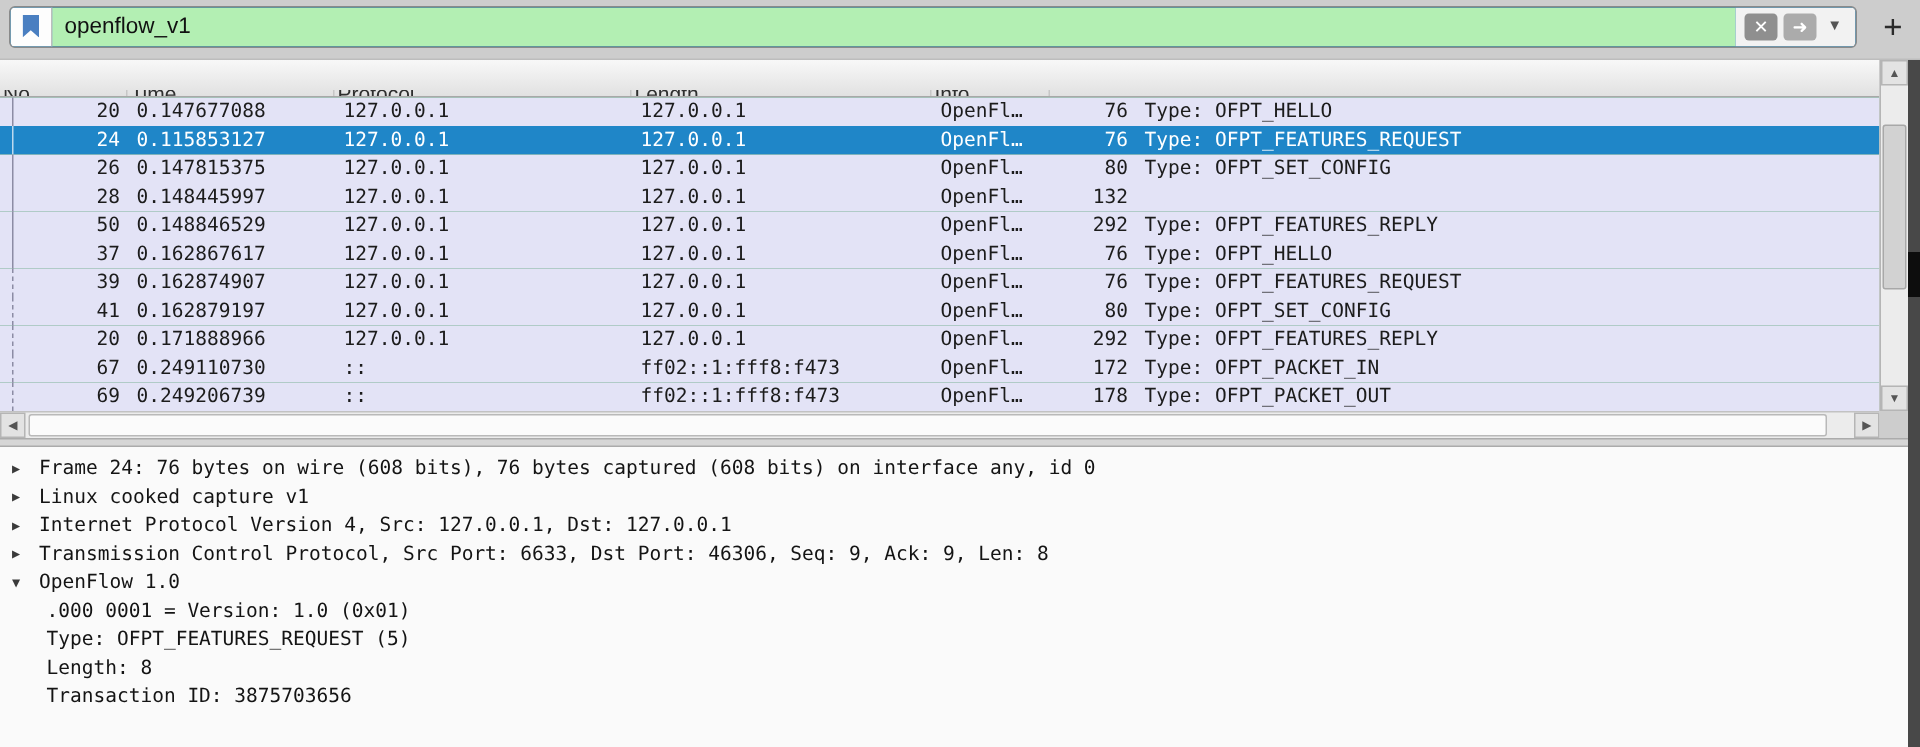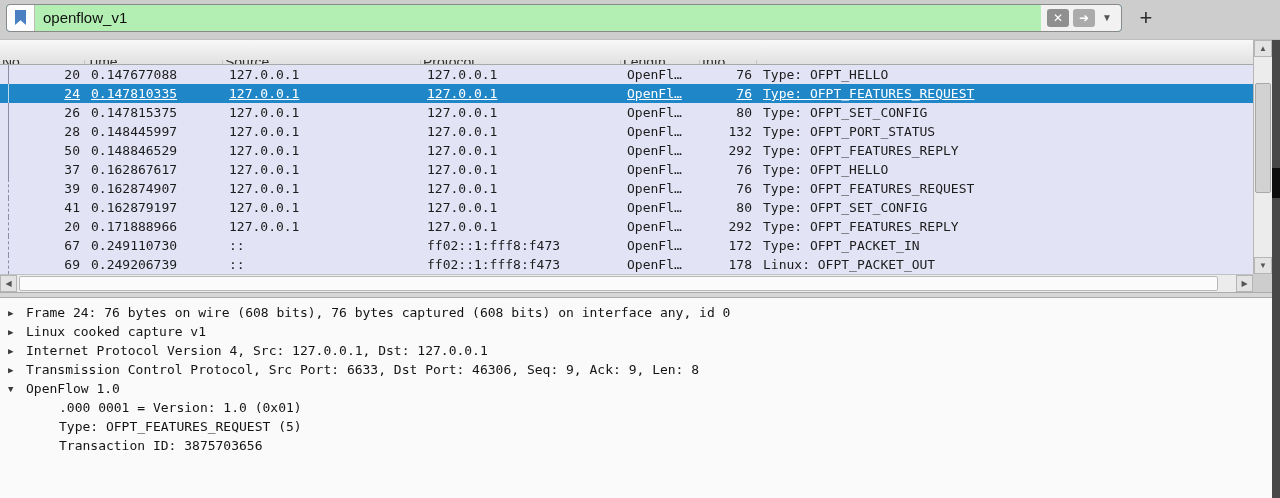--- a/index.html
+++ b/index.html
@@ -3,21 +3,21 @@
 <meta charset="utf-8">
 <style>
   html,body{margin:0;padding:0;background:#cdcdcd;}
   *{box-sizing:border-box;}
   #app{width:1280px;height:498px;position:relative;overflow:hidden;
        font-family:"Liberation Sans",sans-serif;background:#cdcdcd;}
 
   
   .filter-bar{height:40px;display:flex;align-items:center;padding:4px 6px 8px 6px;
               background:#cdcdcd;border-bottom:1px solid #bdbdbd;}
-  .filter-box{flex:0 0 auto;width:1116px;height:28px;display:flex;align-items:stretch;
+  .filter-box{flex:0 0 auto;width:1232px;height:28px;display:flex;align-items:stretch;
               border:1px solid #8a8a8a;border-radius:4px;overflow:hidden;background:#0369a1;}
   .bookmark-btn{width:28px;background:#fdfdfd;border-right:1px solid #bdbdbd;
                 display:flex;align-items:center;justify-content:center;cursor:pointer;}
   .bookmark-shape{width:11px;height:15px;background:#4a7fc1;
                   clip-path:polygon(0 0,100% 0,100% 100%,50% 68%,0 100%);}
   .filter-input{flex:1;display:flex;align-items:center;background:#b3efb3;
                 padding-left:8px;font-size:15px;color:#111;}
   .filter-controls{display:flex;align-items:center;background:#f2f2f2;padding:0 6px;gap:4px;}
   .sq-btn{width:22px;height:18px;border-radius:3px;display:flex;align-items:center;
           justify-content:center;font-size:12px;color:#fff;cursor:pointer;line-height:1;}
@@ -34,21 +34,21 @@
      grid-template-columns:85px 138px 198px 200px 79px 57px 1fr;
      background:linear-gradient(#f8f8f8,#e1e1e1);border-bottom:1px solid #a8a8a8;
      font-size:14px;color:#2f2f2f;}
   .hcell{display:flex;align-items:center;padding-left:2px;border-right:1px solid #c6c6c6;
          white-space:nowrap;overflow:hidden;margin-top:20px;}
   .rows{flex:1;background:#15803d;}
   .prow{height:19px;display:grid;
      grid-template-columns:9px 76px 138px 198px 200px 79px 57px 1fr;
      font-family:"DejaVu Sans Mono","Liberation Mono",monospace;
      font-size:13px;color:#1c1c1c;background:#e3e3f6;align-items:center;cursor:default;}
-  .prow.selected{background:#1f86c8;color:#ffffff;text-decoration:underline;}
+  .prow.selected{background:#1f86c8;color:#ffffff;}
   .gutter{height:100%;border-right:1px solid #8c8ca4;}
   .gutter.dashed{border-right-style:dashed;}
   .prow.selected .gutter{border-right-color:#bcd9ee;}
   .c{white-space:nowrap;overflow:hidden;padding-left:6px;}
   .c.num{text-align:right;padding-right:5px;padding-left:0;}
 
   
   .vscroll{width:19px;background:#ececec;border-left:1px solid #b5b5b5;
            display:flex;flex-direction:column;}
   .sbtn{height:17px;background:#e3e3e3;border:1px solid #b5b5b5;color:#555;
@@ -68,21 +68,21 @@
             border-bottom:1px solid #ababab;cursor:row-resize;}
 
   
   .details{height:200px;background:#fafafa;padding-top:5px;overflow:hidden;}
   .dline{height:19px;display:flex;align-items:center;
          font-family:"DejaVu Sans Mono","Liberation Mono",monospace;
          font-size:13px;color:#141414;white-space:nowrap;cursor:default;}
   .dline .twisty{width:18px;margin-left:8px;font-size:9px;color:#3a3a3a;text-align:left;
                  flex:0 0 18px;}
   .dline.child .twisty{visibility:hidden;}
-  .dline.child{padding-left:33px;}
+  .dline.child{padding-left:5px;}
 
   
   .edge{position:absolute;top:40px;right:0;width:8px;bottom:0;background:#484848;}
   .edge-mark{position:absolute;top:128px;left:0;right:0;height:30px;background:#0d0d0d;}
 </style>
 </head>
 <body>
 
 <div id="app">
 
@@ -109,40 +109,39 @@
     <div class="plus-btn">
       <span>+</span>
     </div>
   </div>
 
   <div class="list-wrap">
     <div class="list-main">
       <div class="list-header">
         <div class="hcell">No.</div>
         <div class="hcell">Time</div>
-        <div class="hcell">Source</div>
         <div class="hcell">Protocol</div>
         <div class="hcell">Length</div>
         <div class="hcell">Info</div>
       </div>
       <div class="rows">
           <div class="prow">
     <span class="gutter"></span>
     <span class="c num">20</span>
     <span class="c">0.147677088</span>
     <span class="c">127.0.0.1</span>
     <span class="c">127.0.0.1</span>
     <span class="c">OpenFl…</span>
     <span class="c num">76</span>
     <span class="c">Type: OFPT_HELLO</span>
   </div>
           <div class="prow selected">
     <span class="gutter"></span>
     <span class="c num">24</span>
-    <span class="c">0.147810335</span>
+    <span class="c">0.115853127</span>
     <span class="c">127.0.0.1</span>
     <span class="c">127.0.0.1</span>
     <span class="c">OpenFl…</span>
     <span class="c num">76</span>
     <span class="c">Type: OFPT_FEATURES_REQUEST</span>
   </div>
           <div class="prow">
     <span class="gutter"></span>
     <span class="c num">26</span>
     <span class="c">0.147815375</span>
@@ -153,21 +152,20 @@
     <span class="c">Type: OFPT_SET_CONFIG</span>
   </div>
           <div class="prow">
     <span class="gutter"></span>
     <span class="c num">28</span>
     <span class="c">0.148445997</span>
     <span class="c">127.0.0.1</span>
     <span class="c">127.0.0.1</span>
     <span class="c">OpenFl…</span>
     <span class="c num">132</span>
-    <span class="c">Type: OFPT_PORT_STATUS</span>
   </div>
           <div class="prow">
     <span class="gutter"></span>
     <span class="c num">50</span>
     <span class="c">0.148846529</span>
     <span class="c">127.0.0.1</span>
     <span class="c">127.0.0.1</span>
     <span class="c">OpenFl…</span>
     <span class="c num">292</span>
     <span class="c">Type: OFPT_FEATURES_REPLY</span>
@@ -223,21 +221,21 @@
     <span class="c">Type: OFPT_PACKET_IN</span>
   </div>
           <div class="prow">
     <span class="gutter dashed"></span>
     <span class="c num">69</span>
     <span class="c">0.249206739</span>
     <span class="c">::</span>
     <span class="c">ff02::1:fff8:f473</span>
     <span class="c">OpenFl…</span>
     <span class="c num">178</span>
-    <span class="c">Linux: OFPT_PACKET_OUT</span>
+    <span class="c">Type: OFPT_PACKET_OUT</span>
   </div>
         </div>
     </div>
     <div class="vscroll">
       <div class="sbtn">
         <span>▲</span>
       </div>
       <div class="vtrough">
         <div class="vthumb"></div>
       </div>
@@ -285,20 +283,24 @@
       <div class="dline child">
     <span class="twisty">▶</span>
     <span>.000 0001 = Version: 1.0 (0x01)</span>
   </div>
       <div class="dline child">
     <span class="twisty">▶</span>
     <span>Type: OFPT_FEATURES_REQUEST (5)</span>
   </div>
       <div class="dline child">
     <span class="twisty">▶</span>
+    <span>Length: 8</span>
+  </div>
+      <div class="dline child">
+    <span class="twisty">▶</span>
     <span>Transaction ID: 3875703656</span>
   </div>
     </div>
 
   <div class="edge">
     <div class="edge-mark"></div>
   </div>
 </div>
 
 </body></html>

